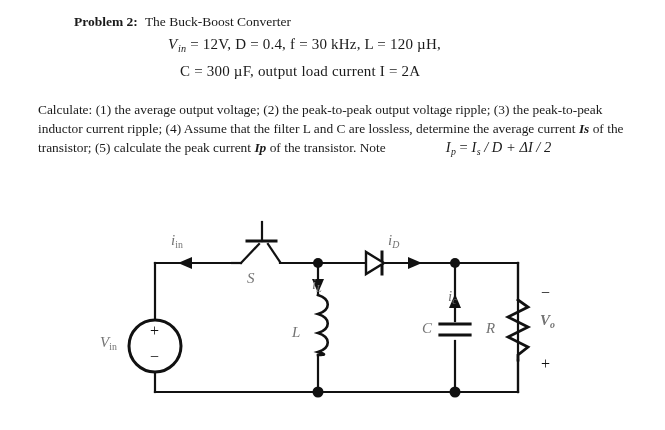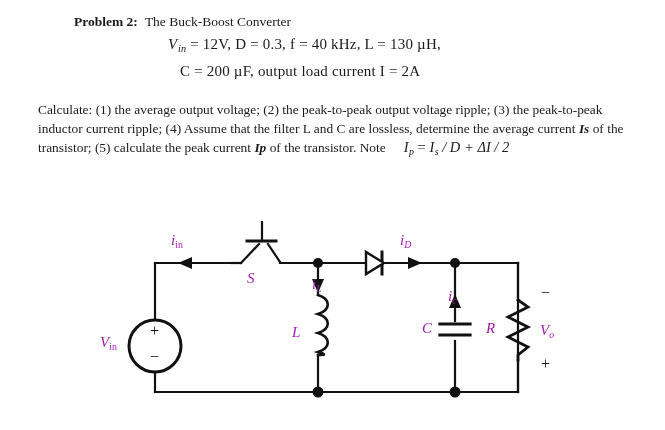--- a/index.html
+++ b/index.html
@@ -51,36 +51,36 @@
 
   .para {
     position: absolute;
     left: 38px; top: 101px;
     width: 594px;
     font-size: 13.4px;
     line-height: 18.6px;
     text-align: left;
   }
   .para b { font-weight: bold; font-style: italic; }
-  .noteeq { font-size: 14.5px; white-space: nowrap; }
+  .noteeq { font-size: 14.5px; white-space: nowrap; margin-left: 42px; }
   .gap { display: inline-block; width: 18px; }
 
   
   .circuit {
     position: absolute;
     left: 0; top: 200px;
     width: 665px; height: 230px;
   }
   .circuit svg { display: block; }
   .clabel {
     position: absolute;
     font-family: "Liberation Serif", "DejaVu Serif", serif;
     font-size: 15px;
     font-style: italic;
-    color: #a21caf;
+    color: #737373;
     white-space: nowrap;
   }
   .clabel .sb {
     font-size: 0.66em;
     vertical-align: -0.3em;
   }
   .clabel .sbr {
     font-size: 0.66em;
     vertical-align: -0.3em;
     font-style: normal;
@@ -97,25 +97,25 @@
 <body>
 
 <div class="page">
 
   <div class="title">
     <b>Problem 2:</b><span class="sp"></span><span>The Buck-Boost Converter</span>
   </div>
 
   <div class="eq eq1">
     <i class="v">V</i><span class="sub">in</span>
-    <span>= 12V</span><span>, D = 0.3</span><span>, f = 40  kHz</span><span>, L = 130 µH,</span>
+    <span>= 12V</span><span>, D = 0.4</span><span>, f = 30  kHz</span><span>, L = 120 µH,</span>
   </div>
 
   <div class="eq eq2">
-    <span>C = 200 µF</span><span>, output load current</span>
+    <span>C = 300 µF</span><span>, output load current</span>
     <span>I = 2A</span>
   </div>
 
   <div class="para">
     <span>Calculate: (1) the average output voltage; (2) the peak-to-peak output voltage ripple; (3) the peak-to-peak inductor current ripple; (4) Assume that the filter L and C are lossless, determine the average current </span><b>Is</b><span> of the transistor; (5) calculate the peak current </span><b>Ip</b><span> of the transistor. Note</span><span class="gap"></span><span class="noteeq"><i>I</i><span class="sub">p</span><span> = </span><i>I</i><span class="sub">s</span><i> / D + ΔI / 2</i></span>
   </div>
 
   <div class="circuit">
     <svg width="665" height="230" viewBox="0 0 665 230" xmlns="http://www.w3.org/2000/svg">
       <g stroke="#111111" stroke-width="2.2" fill="none" stroke-linecap="square">
@@ -196,32 +196,32 @@
     </div>
 
     <div class="clabel" style="left:247px; top:70px;">S</div>
 
     <div class="clabel" style="left:292px; top:124px;">L</div>
 
     <div class="clabel" style="left:312px; top:76px;">
       <i>i</i><span class="sb">L</span>
     </div>
 
-    <div class="clabel" style="left:400px; top:32px;">
+    <div class="clabel" style="left:388px; top:32px;">
       <i>i</i><span class="sb">D</span>
     </div>
 
     <div class="clabel" style="left:422px; top:120px;">C</div>
 
     <div class="clabel" style="left:448px; top:88px;">
       <i>i</i><span class="sb">c</span>
     </div>
 
     <div class="clabel" style="left:486px; top:120px;">R</div>
 
-    <div class="clabel" style="left:540px; top:122px;">
+    <div class="clabel" style="left:540px; top:112px;font-weight:bold;">
       <i>V</i><span class="sb">o</span>
     </div>
     <div class="sign" style="left:541px; top:84px;">−</div>
     <div class="sign" style="left:541px; top:155px;">+</div>
   </div>
 
 </div>
 
 </body></html>

